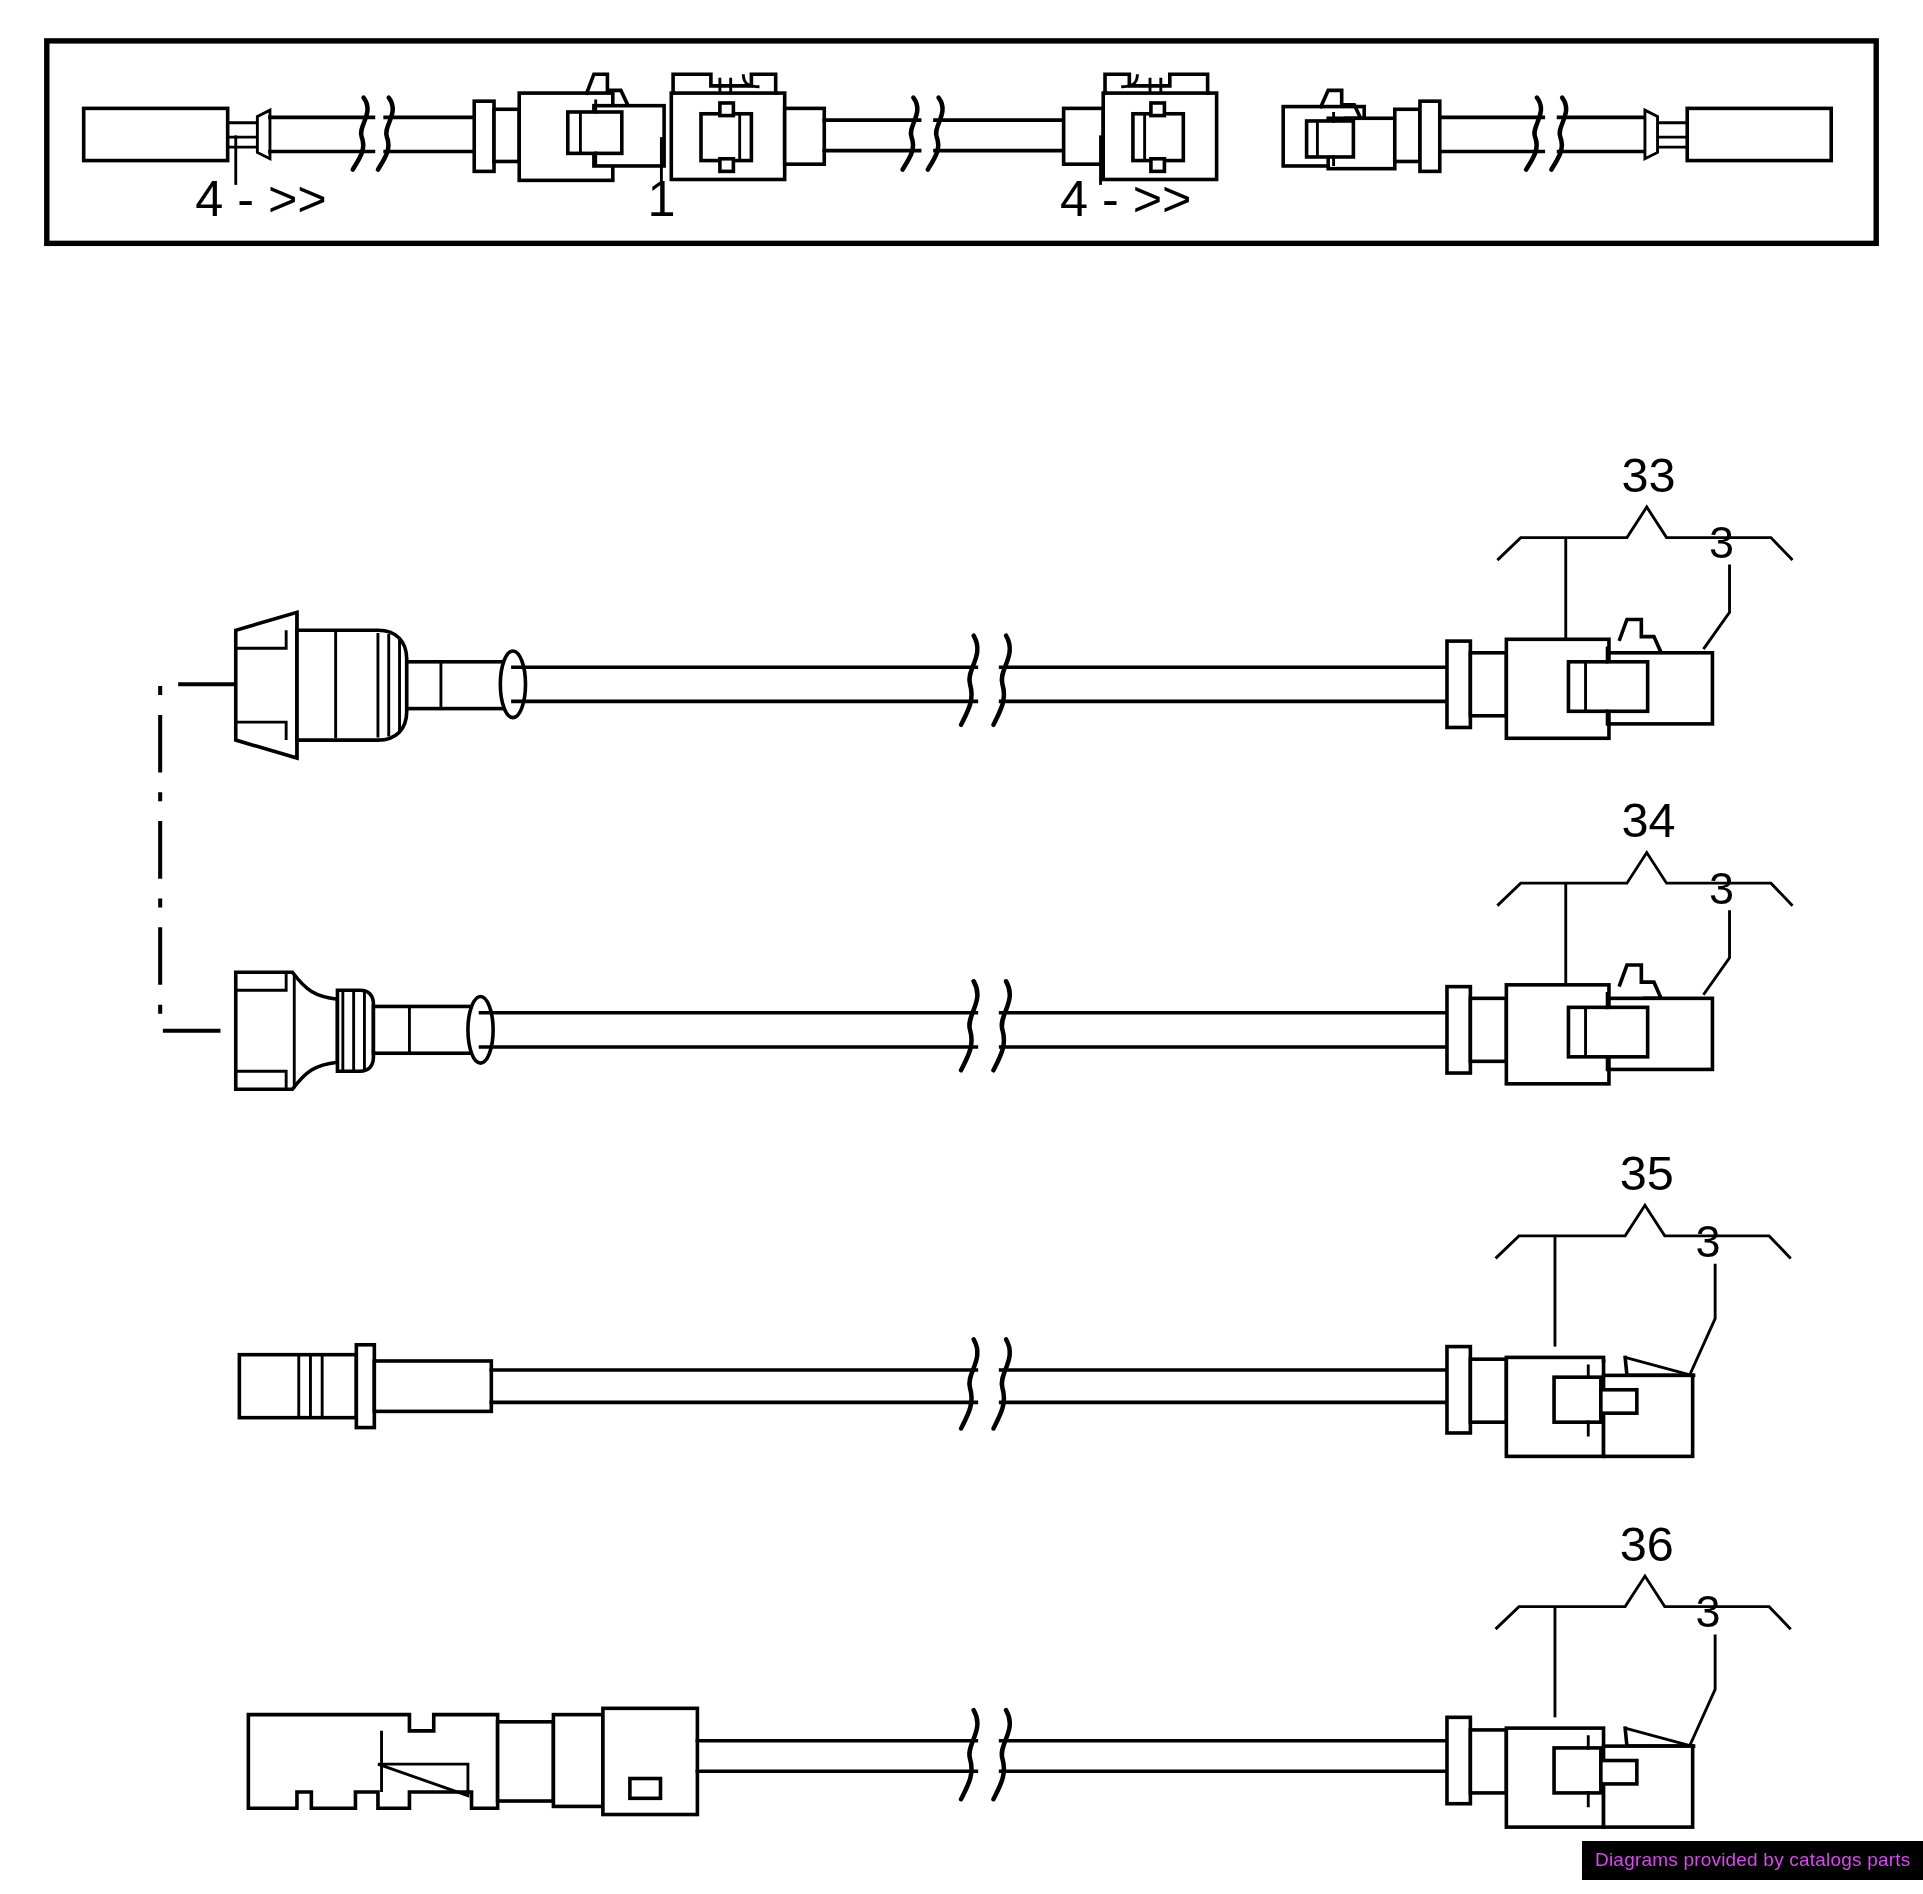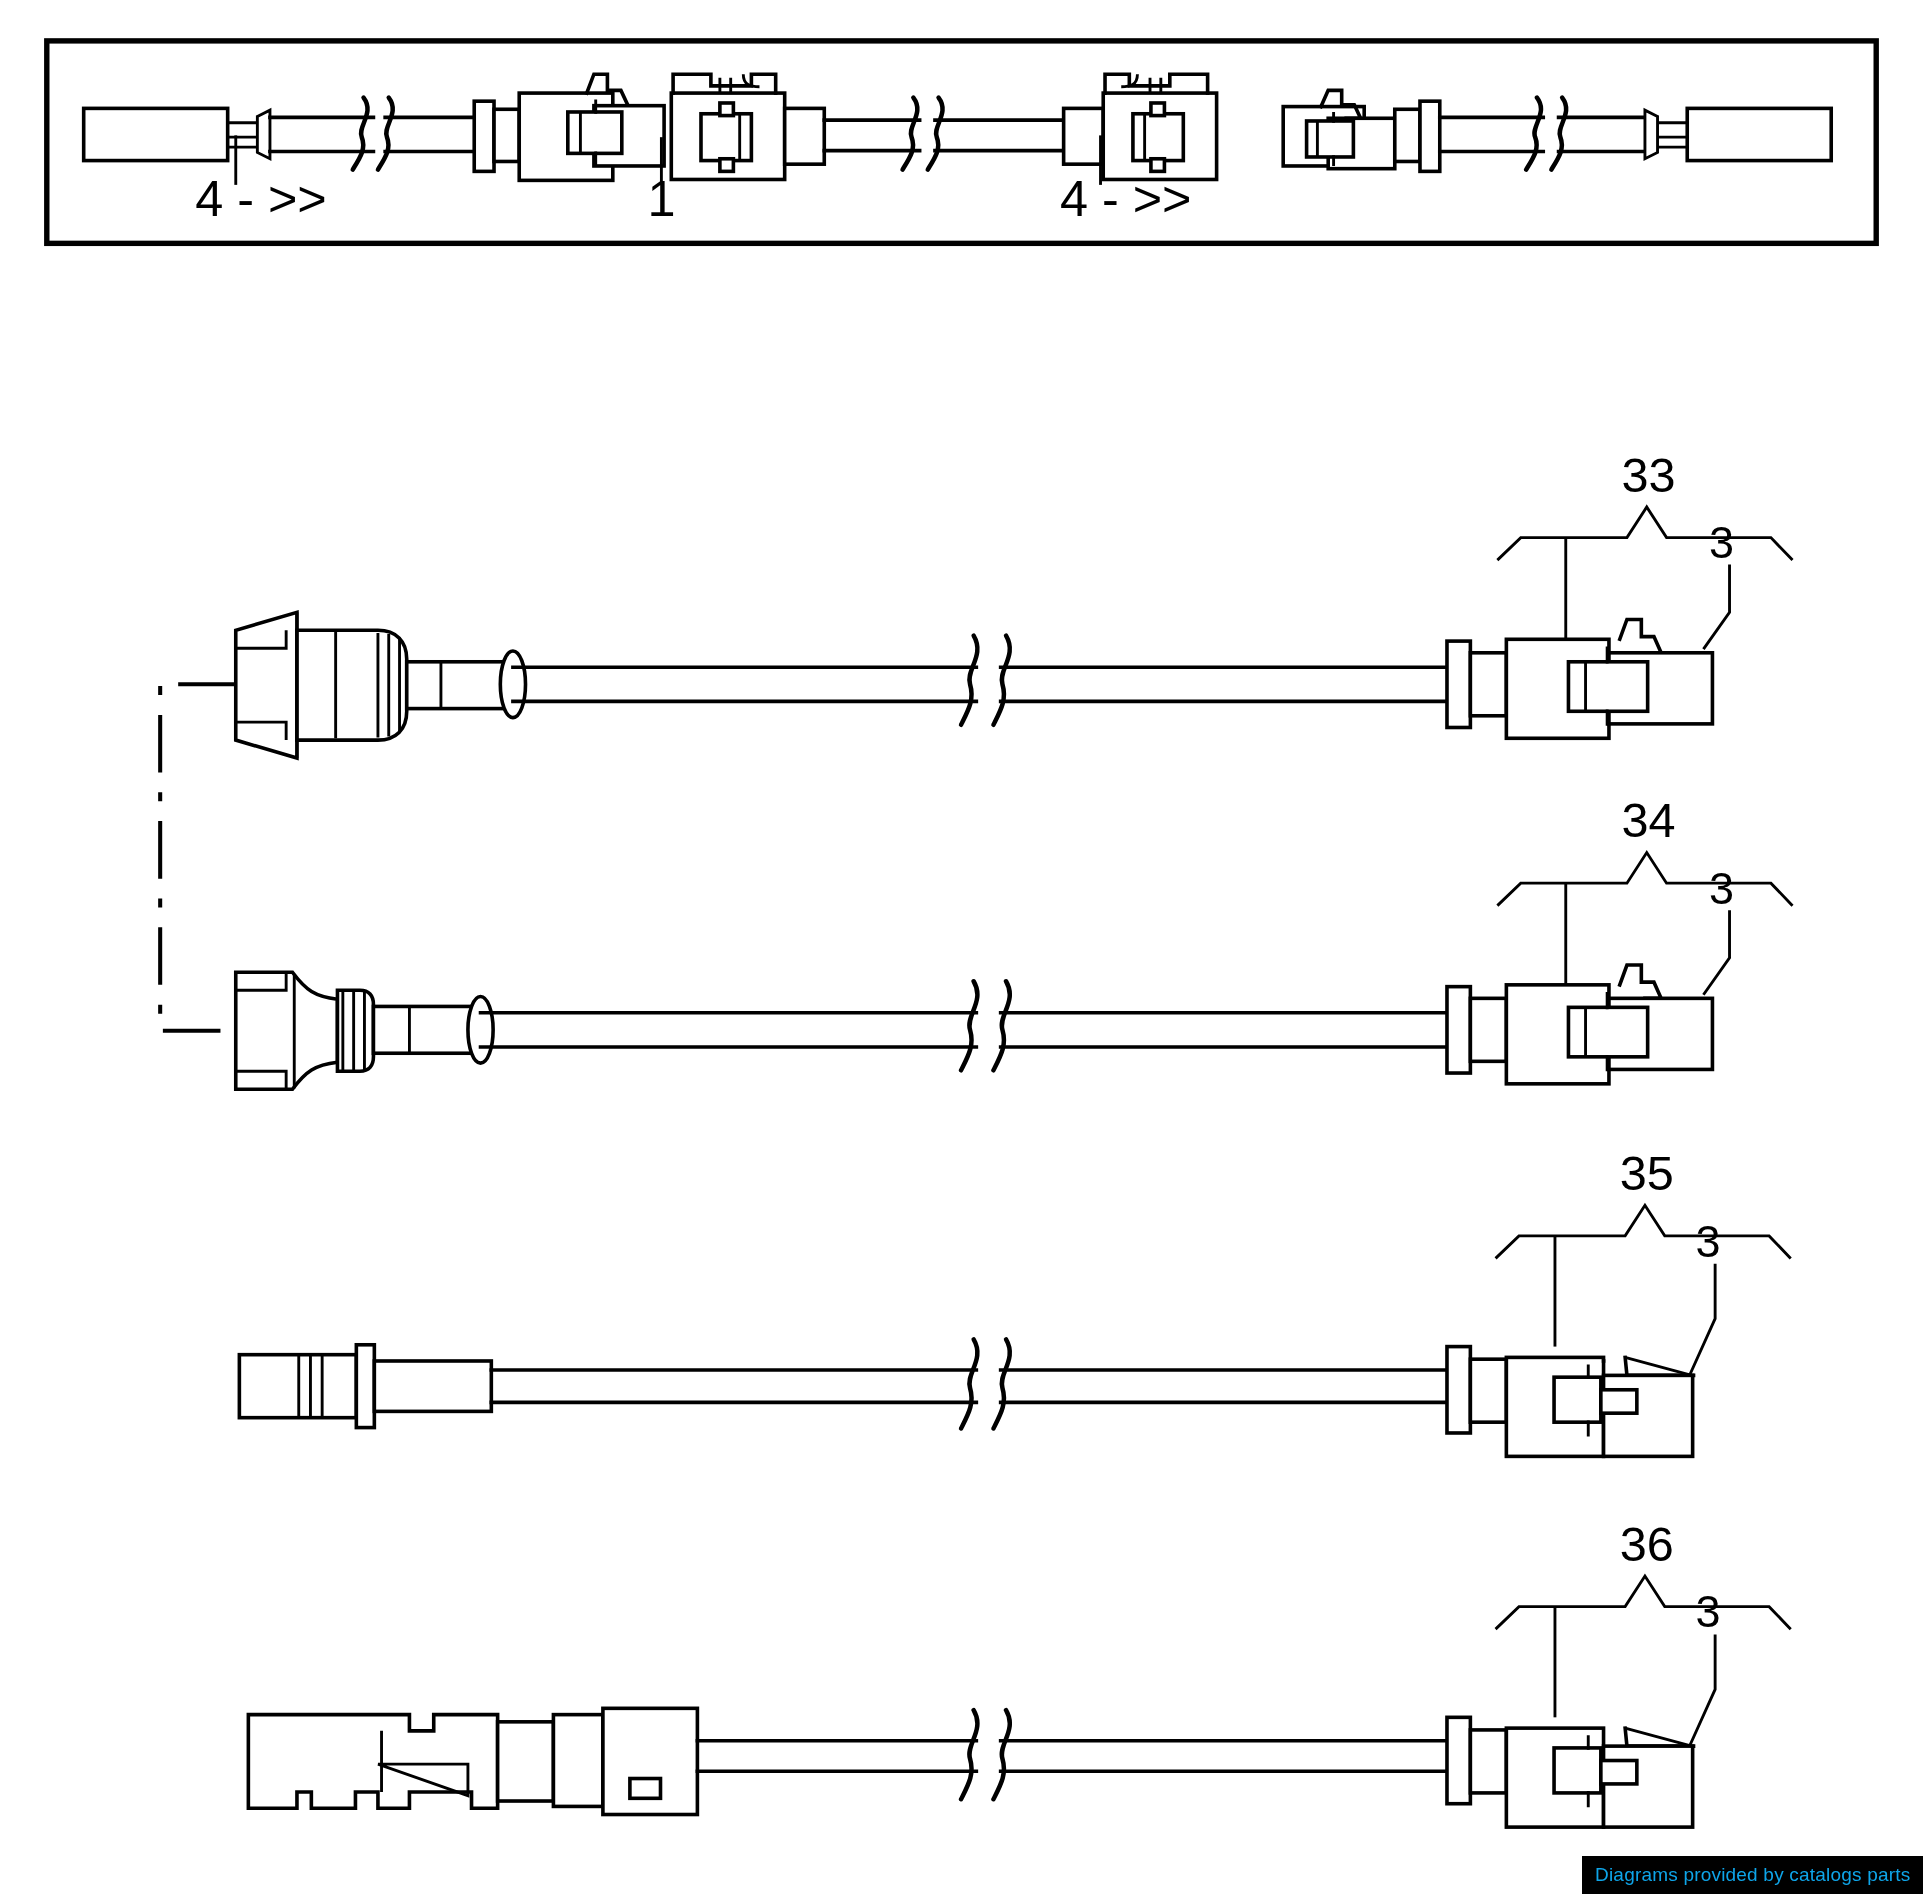--- a/index.html
+++ b/index.html
@@ -86,23 +86,23 @@
   }
   text.callout {
     font-family: "Liberation Sans", sans-serif;
     font-size: 56px;
     fill: #000000;
     text-anchor: middle;
   }
   #watermark {
     position: absolute;
     right: 0px;
-    bottom: 0px;
+    bottom: 15px;
     background: #000000;
-    color: #0ea5e9;
+    color: #d946ef;
     font-family: "Liberation Sans", sans-serif;
     font-size: 19px;
     padding: 8px 12.6px 9px 12.6px;
     letter-spacing: 0.2px;
     white-space: nowrap;
   }
 </style>
 </head>
 <body>
 

